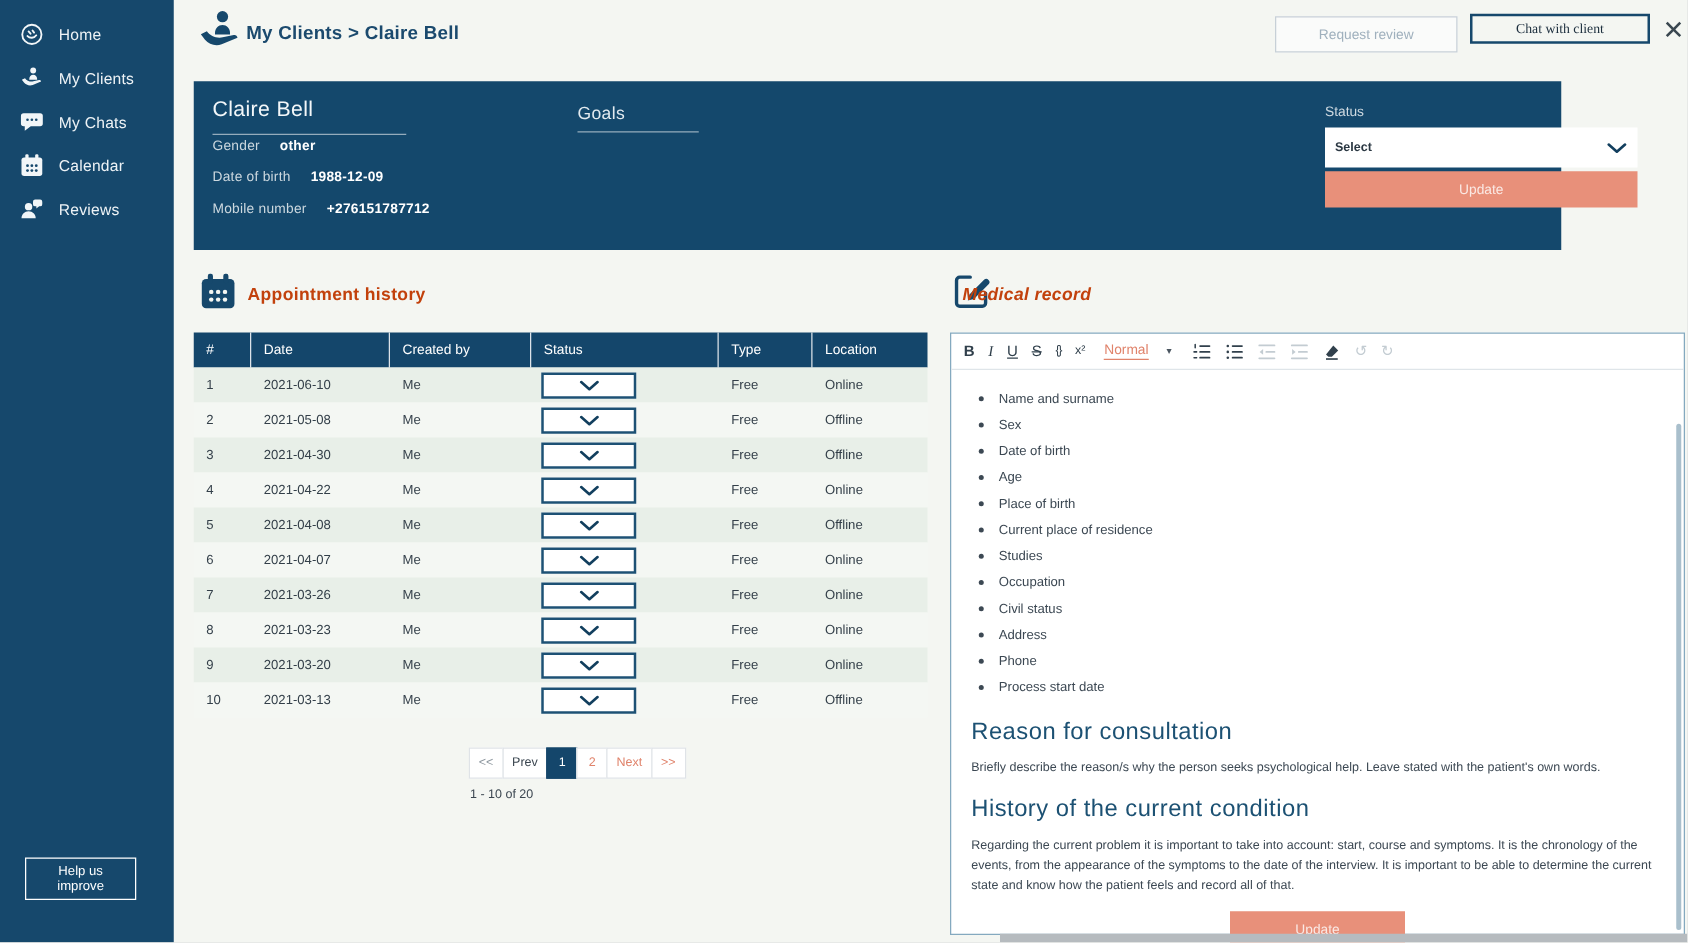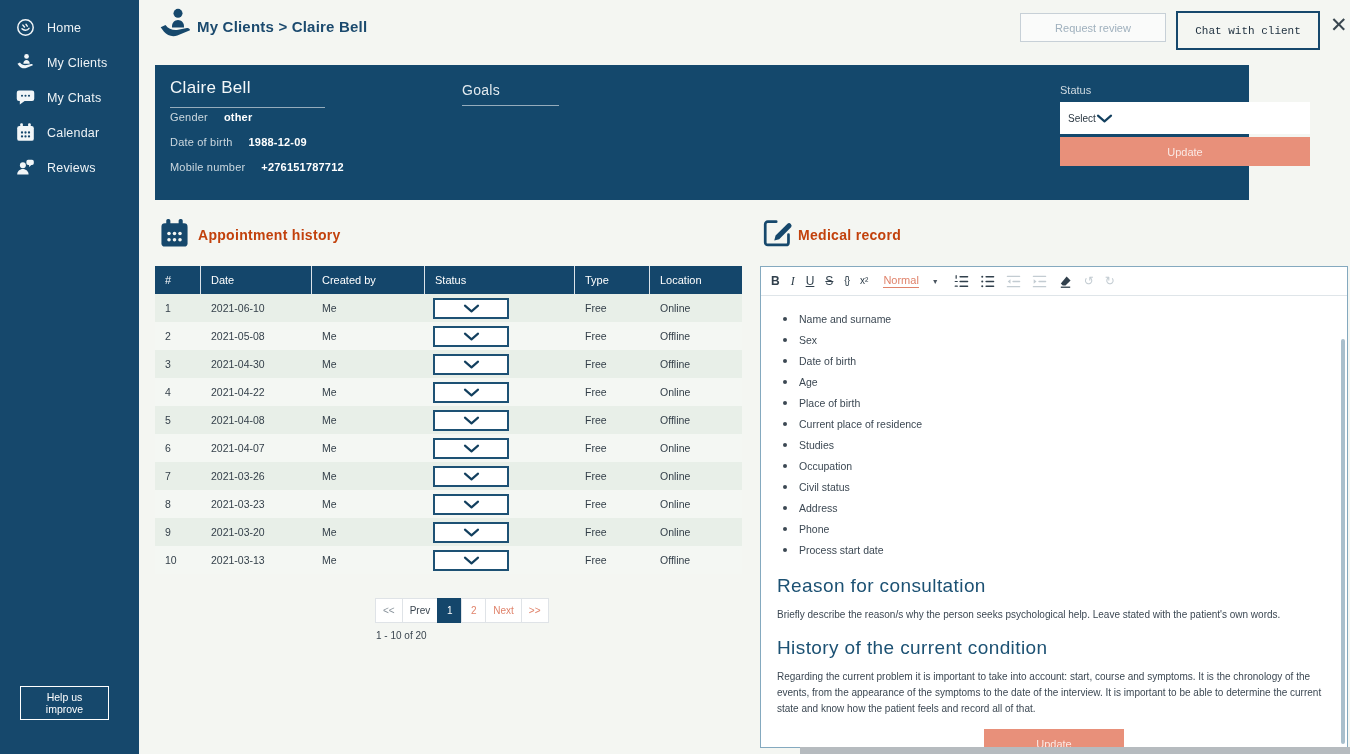--- a/index.html
+++ b/index.html
@@ -11,41 +11,41 @@
   .nav-item{display:flex;align-items:center;gap:11px;padding:7px 0 7px 15px;font-size:12.5px;cursor:pointer;letter-spacing:.2px;}
   .nav-item svg{width:21px;height:21px;flex:none;color:#f2f6f8;}
   .help-btn{position:absolute;left:20px;bottom:34px;width:89px;height:34px;background:transparent;
             border:1.5px solid #ffffff;color:#fff;font-size:10.5px;font-family:inherit;cursor:pointer;}
   
   .crumb-icon{position:absolute;left:156px;top:5px;color:#16486C;}
   .crumb-icon svg{width:40px;height:40px;}
   .breadcrumb{position:absolute;left:197px;top:18px;font-size:15px;font-weight:700;color:#1B4A6E;letter-spacing:.2px;cursor:pointer;}
   .btn-request{position:absolute;left:1020px;top:13px;width:146px;height:29px;border:1px solid #c7d0d7;
                background:#fafbfa;color:#9FB0BD;font-size:11px;font-family:inherit;cursor:pointer;}
-  .btn-chat{position:absolute;left:1176px;top:11px;width:144px;height:39px;border:2px solid #16486C;
-            background:transparent;color:#1C2E3D;font-size:11px;font-weight:500;font-family:Liberation Mono, monospace;cursor:pointer;}
+  .btn-chat{position:absolute;left:1176px;top:11px;width:144px;height:24px;border:2px solid #16486C;
+            background:transparent;color:#1C2E3D;font-size:11px;font-weight:500;font-family:Liberation Serif, serif;cursor:pointer;}
   .close-x{position:absolute;left:1330px;top:14px;font-size:21px;color:#3A4750;cursor:pointer;line-height:1;}
   
   .panel{position:absolute;left:155px;top:65px;width:1094px;height:135px;background:#14486C;}
   .tab-name{position:absolute;left:15px;top:13px;font-size:17px;color:#F3F7F9;padding-bottom:9px;
             border-bottom:1px solid rgba(255,255,255,.55);min-width:155px;cursor:pointer;letter-spacing:.3px;}
   .tab-goals{position:absolute;left:307px;top:17px;font-size:14px;color:#E2EAEF;padding-bottom:7px;
              border-bottom:1px solid rgba(255,255,255,.55);min-width:97px;cursor:pointer;letter-spacing:.3px;}
   .fieldline{position:absolute;left:15px;font-size:11px;color:#CCD8DF;letter-spacing:.2px;}
   .fieldline b{color:#fff;font-weight:700;margin-left:16px;}
   .f0{top:46px;} .f1{top:71px;} .f2{top:96px;}
   .status-label{position:absolute;left:905px;top:19px;font-size:11px;color:#CFDAE1;}
   .status-select{position:absolute;left:905px;top:37px;width:250px;height:22px;background:#fff;
-                 display:flex;align-items:center;padding:16px 8px;
-                 font-size:10px;color:#2A3742;cursor:pointer;box-sizing:border-box;}
+                 display:flex;align-items:center;justify-content:space-between;padding:16px 8px;
+                 font-size:10px;color:#2A3742;cursor:pointer;box-sizing:border-box;font-weight:bold;}
   .panel-update{position:absolute;left:905px;top:72px;width:250px;height:29px;background:#E8907A;border:none;
                 color:rgba(255,255,255,.8);font-size:11px;font-family:inherit;cursor:pointer;}
   
   .sec-title{position:absolute;font-size:14px;font-weight:700;color:#c2410c;letter-spacing:.3px;}
-  .appt-title{left:198px;top:227px;} .med-title{left:798px;top:227px;}
+  .appt-title{left:198px;top:227px;} .med-title{left:770px;top:227px;font-style:italic;}
   .appt-icon{position:absolute;left:158px;top:216px;color:#16486C;} .appt-icon svg{width:33px;height:35px;}
   .med-icon{position:absolute;left:762px;top:218px;color:#16486C;} .med-icon svg{width:31px;height:32px;}
   
   .table{position:absolute;left:155px;top:266px;width:587px;}
   .thead,.trow{display:grid;grid-template-columns:46px 111px 113px 150px 75px 92px;height:28px;align-items:center;}
   .thead{background:#14466B;color:#fff;font-size:11px;}
   .thead .cell{height:100%;display:flex;align-items:center;padding-left:10px;border-right:1px solid rgba(255,255,255,.85);box-sizing:border-box;}
   .thead .cell:last-child{border-right:none;}
   .trow{font-size:10.5px;color:#333F49;background:#F4F7F3;}
   .trow.alt{background:#E8EFE8;}

